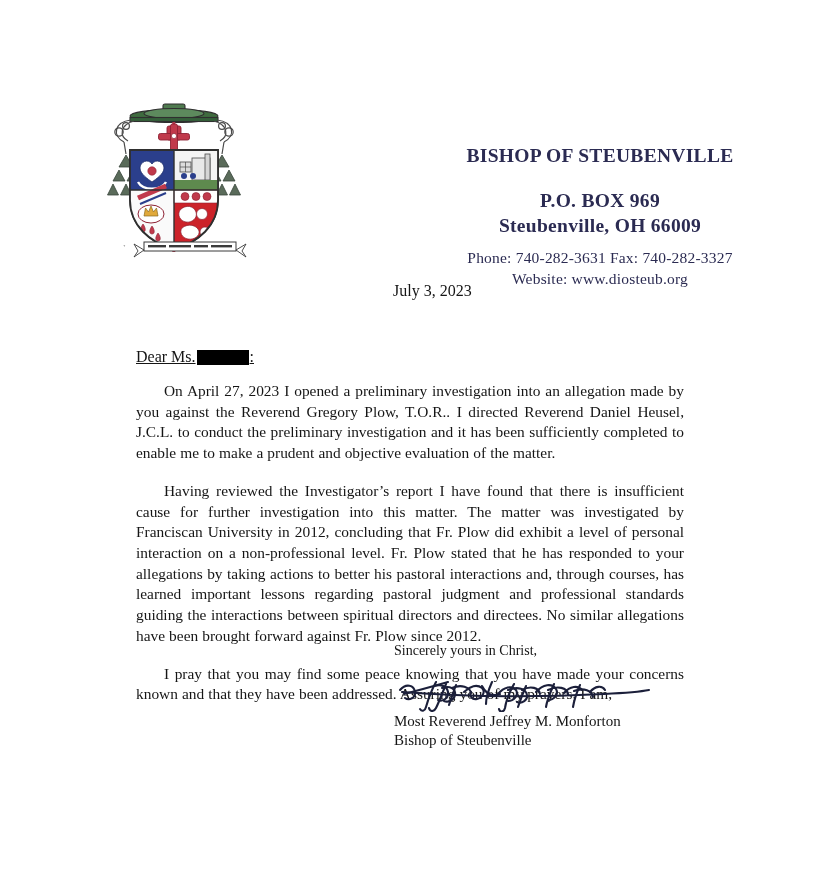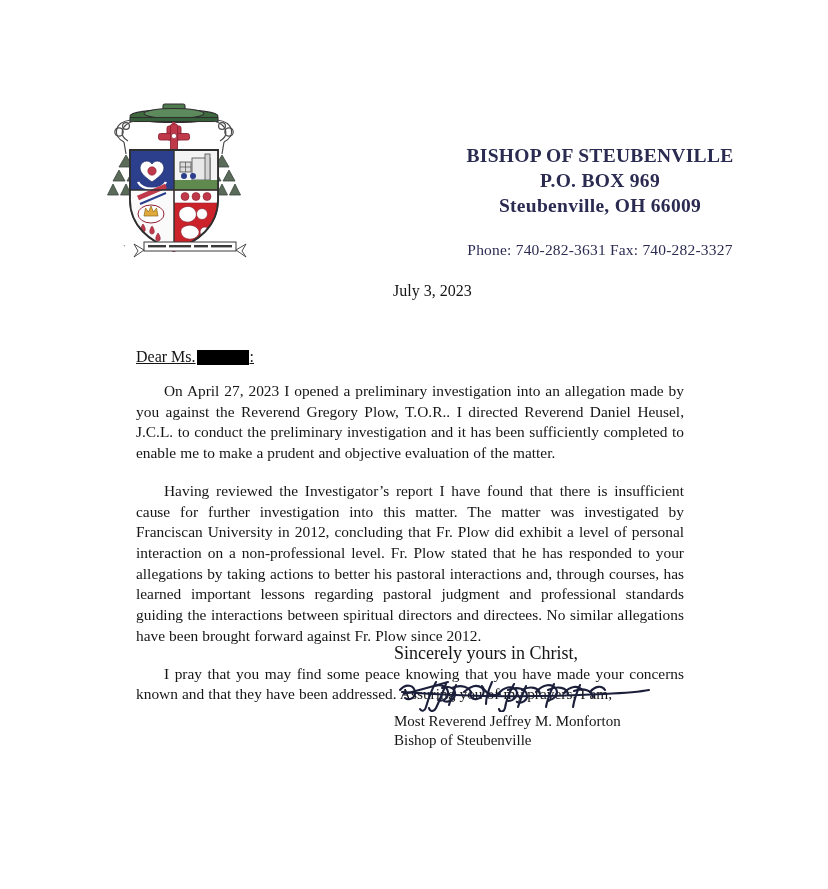--- a/index.html
+++ b/index.html
@@ -40,26 +40,26 @@
     width: 400px;
     text-align: center;
     color: #2b2b52;
   }
   .addr-line1, .addr-line2, .addr-line3 {
     font-weight: bold;
     letter-spacing: 0.3px;
     line-height: 1.28;
   }
   .addr-line1 { font-size: 19.5px; }
-  .addr-line2 { font-size: 19.5px; }
+  .addr-line2 { font-size: 19.5px; margin-top: 20px; }
   .addr-line3 { font-size: 19.5px; }
   .addr-phone {
     font-size: 15.5px;
     line-height: 1.35;
-    margin-top: 21px;
+    margin-top: 9px;
     letter-spacing: 0.2px;
   }
   .addr-web {
     font-size: 15.5px;
     line-height: 1.35;
     letter-spacing: 0.2px;
   }
 
   
   .date-line {
@@ -103,21 +103,21 @@
     text-indent: 28px;
     margin: 0 12px 17px 0;
     color: #151515;
     word-spacing: 0.2px;
   }
 
   .closing {
     position: absolute;
     left: 394px;
     top: 643px;
-    font-size: 18px;
+    font-size: 14px;
     color: #151515;
   }
 
   .signature-wrap {
     position: absolute;
     left: 394px;
     top: 672px;
     width: 300px;
   }
   .signature-img {
@@ -263,20 +263,21 @@
 
       <text x="17" y="158" font-size="7" fill="#6a6a6a" font-family="Liberation Serif, serif">⁺</text>
     </svg>
   </div>
 
   <div class="address-block">
     <div class="addr-line1">BISHOP OF STEUBENVILLE</div>
     <div class="addr-line2">P.O. BOX 969</div>
     <div class="addr-line3">Steubenville, OH 66009</div>
     <div class="addr-phone">Phone:  740-282-3631   Fax:  740-282-3327</div>
+    <div class="addr-web">Website:  www.diosteub.org</div>
   </div>
 </div>
 
 <div class="date-line">July 3, 2023</div>
 
 <div class="salutation">
   <span>Dear Ms.</span>
     <span class="redaction"></span>
     <span>:</span>
 </div>

